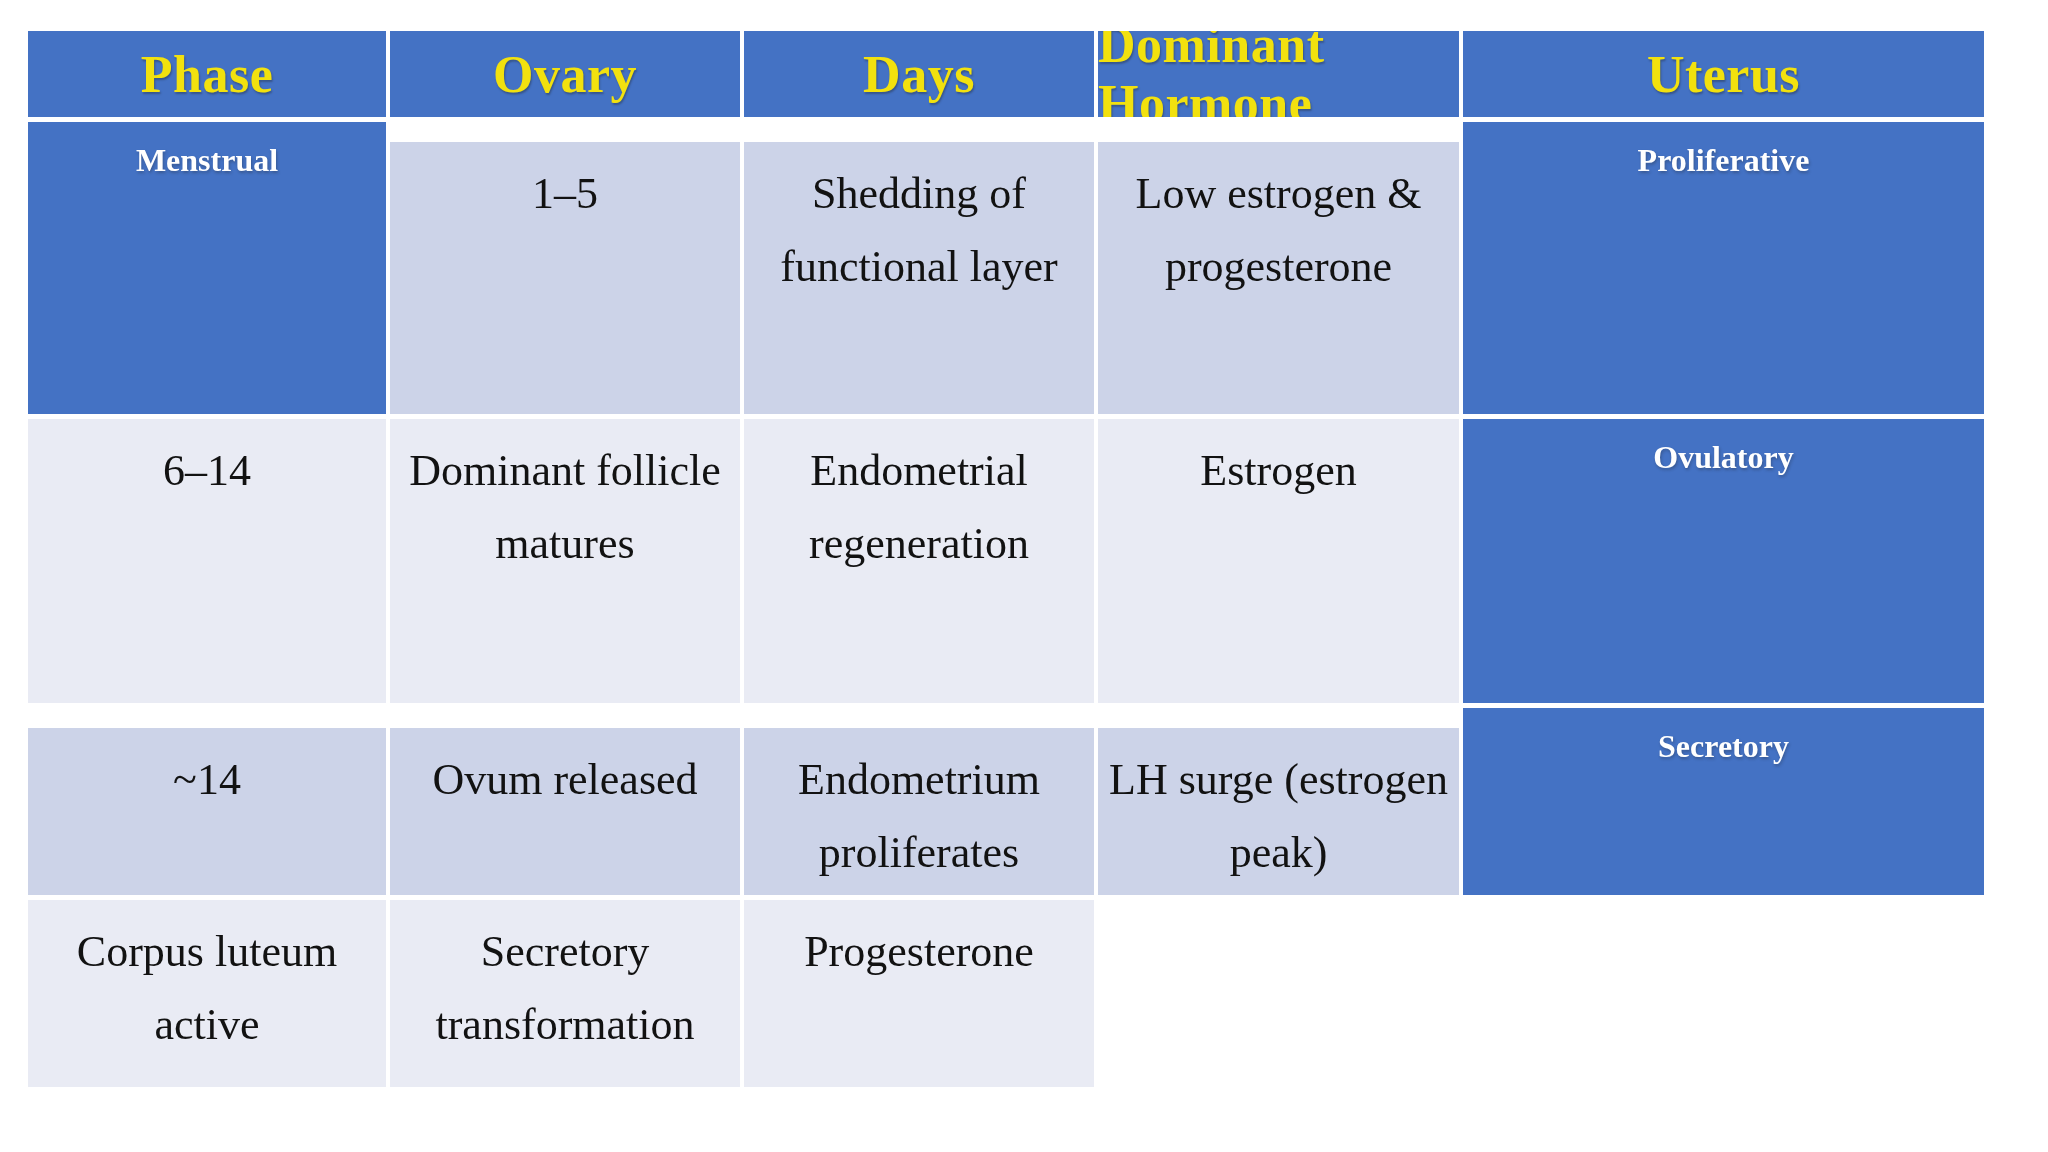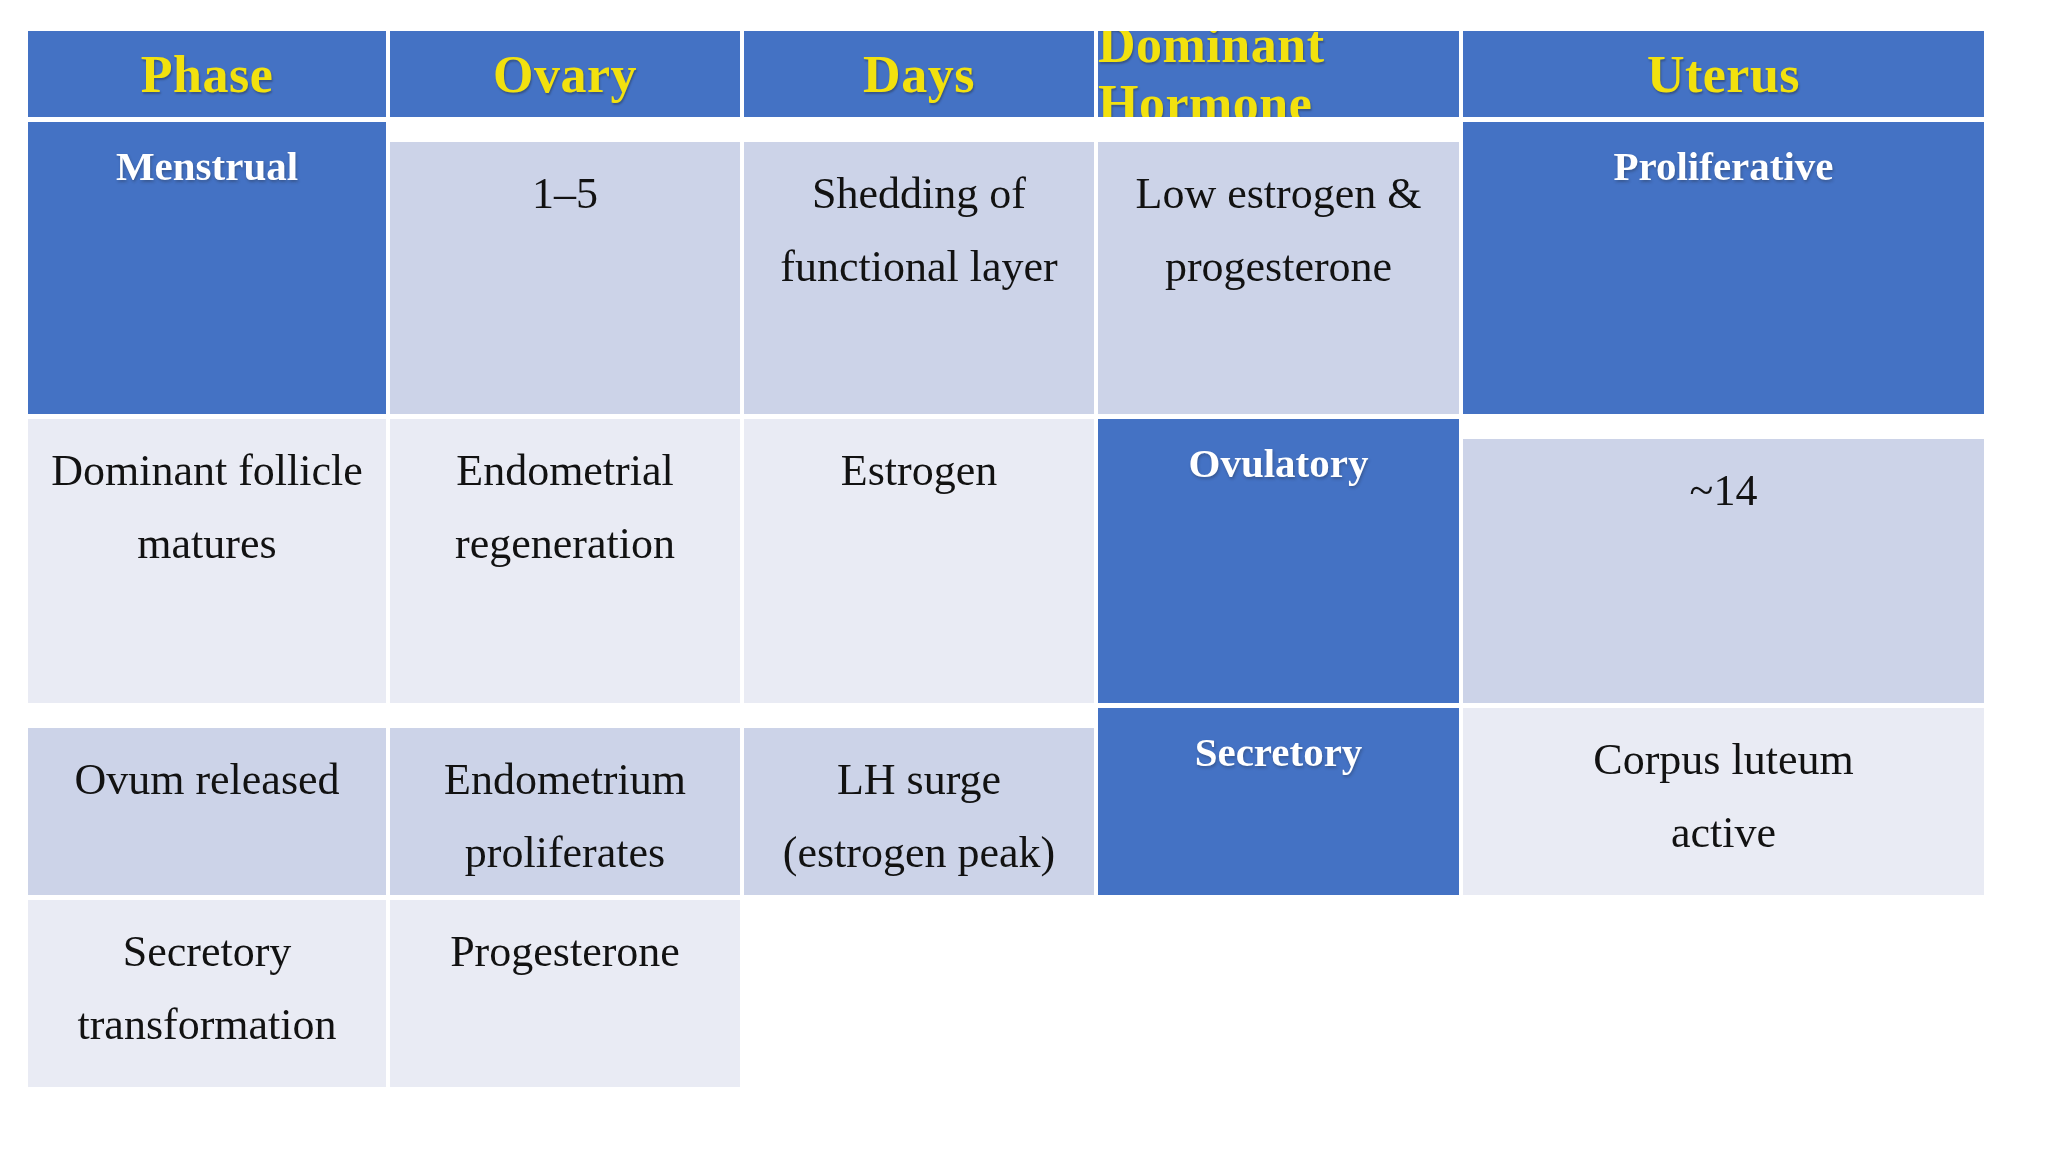--- a/index.html
+++ b/index.html
@@ -41,21 +41,21 @@
     display: flex;
     align-items: center;
     justify-content: center;
     text-shadow: 1px 2px 2px rgba(30,30,30,0.35);
     letter-spacing: 0.5px;
   }
   .rowhead {
     background: var(--header-blue, #4472C4);
     color: var(--rowhead-text, #ffffff);
     font-weight: bold;
-    font-size: 41px;
+    font-size: 32px;
     text-align: center;
     padding-top: 20px;
     text-shadow: 1px 2px 3px rgba(30,30,30,0.30);
   }
   .body-cell {
     color: var(--body-text, #121212);
     font-size: 44px;
     line-height: 1.65;
     text-align: center;
     padding: 16px 8px 0 8px;
@@ -77,20 +77,21 @@
     <div class="cell th">Uterus</div>
 
     <div class="cell rowhead">Menstrual</div>
     <div class="cell body-cell band-a">1–5</div>
     <div class="cell body-cell band-a">Shedding of
 functional layer</div>
     <div class="cell body-cell band-a">Low estrogen &amp;
 progesterone</div>
 
     <div class="cell rowhead">Proliferative</div>
+    <div class="cell body-cell band-b">6–14</div>
     <div class="cell body-cell band-b">Dominant follicle
 matures</div>
     <div class="cell body-cell band-b">Endometrial
 regeneration</div>
     <div class="cell body-cell band-b">Estrogen</div>
 
     <div class="cell rowhead">Ovulatory</div>
     <div class="cell body-cell band-a">~14</div>
     <div class="cell body-cell band-a">Ovum released</div>
     <div class="cell body-cell band-a">Endometrium

